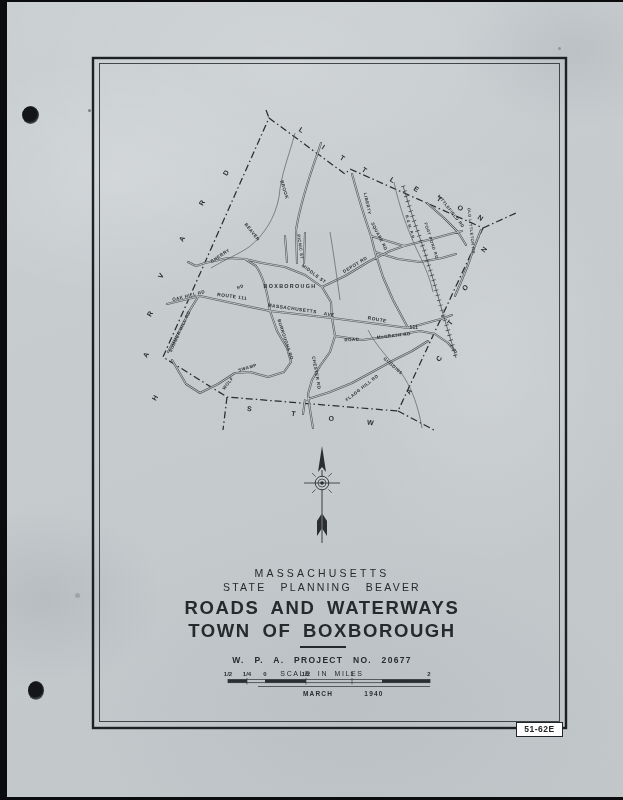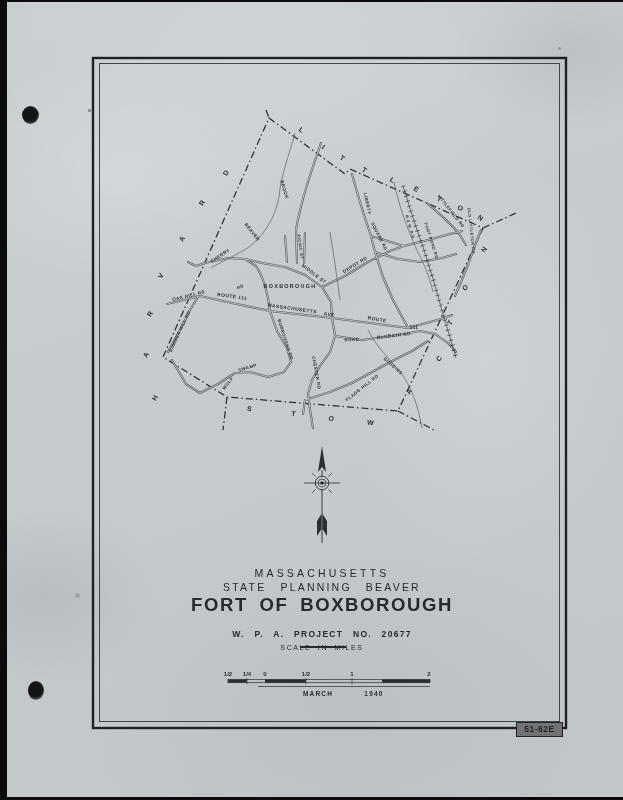--- a/index.html
+++ b/index.html
@@ -25,21 +25,21 @@
   .titleblock{position:absolute;left:122px;top:567px;width:400px;text-align:center;
     color:#272a2c;}
   .t-region{font-size:10.5px;letter-spacing:3.2px;}
   .t-agency{font-size:10.5px;letter-spacing:2.2px;word-spacing:9px;margin-top:2px;}
   .t-title{font-size:18.5px;font-weight:bold;letter-spacing:1.6px;word-spacing:5px;margin-top:4px;}
   .t-sub{font-size:18.5px;font-weight:bold;letter-spacing:1.6px;word-spacing:5px;margin-top:1px;}
   .t-rule{position:absolute;left:178px;top:79px;width:46px;height:2px;background:#272a2c;}
   .t-wpa{font-size:8.5px;letter-spacing:1.3px;word-spacing:6px;margin-top:13px;font-weight:bold;}
   .t-scale{font-size:7px;letter-spacing:1.6px;word-spacing:3px;margin-top:5px;}
   .sheetno{position:absolute;left:516px;top:722px;width:45px;height:13px;
-    border:1.6px solid #222527;background:#737373;color:#222527;font-size:8.5px;
+    border:1.6px solid #222527;background:#ffffff;color:#222527;font-size:8.5px;
     font-weight:bold;letter-spacing:.5px;text-align:center;line-height:13px;}
   text{fill:#2b2e30;}
   .rl{font-weight:bold;letter-spacing:.5px;}
   .nb{font-size:7px;font-weight:bold;}
   .townlbl{font-size:5.4px;font-weight:bold;letter-spacing:1.3px;}
   .tick{font-size:6px;font-weight:bold;}
   .dateline{font-size:6.5px;font-weight:bold;letter-spacing:1.2px;}
 </style>
 </head>
 <body>
@@ -193,19 +193,20 @@
     <line x1="352" y1="678" x2="352" y2="684.5" stroke="#2b2e30" stroke-width="0.6"></line>
     <line x1="258" y1="686.5" x2="430" y2="686.5" stroke="#2b2e30" stroke-width="0.7"></line>
     <text class="dateline" x="318" y="696" text-anchor="middle">MARCH</text>
     <text class="dateline" x="374" y="696" text-anchor="middle">1940</text>
   </g>
 </svg>
 
 <div class="titleblock">
   <div class="t-region">MASSACHUSETTS</div>
   <div class="t-agency">STATE PLANNING BEAVER</div>
-  <div class="t-sub">FORT OF BOXBOROUGH</div>
+  <div class="t-title">ROADS AND WATERWAYS</div>
+  <div class="t-sub">TOWN OF BOXBOROUGH</div>
   <div class="t-rule"></div>
   <div class="t-wpa">W. P. A. PROJECT NO. 20677</div>
   <div class="t-scale">SCALE IN MILES</div>
 </div>
 
 <div class="sheetno">51-62E</div>
 
 </body></html>

